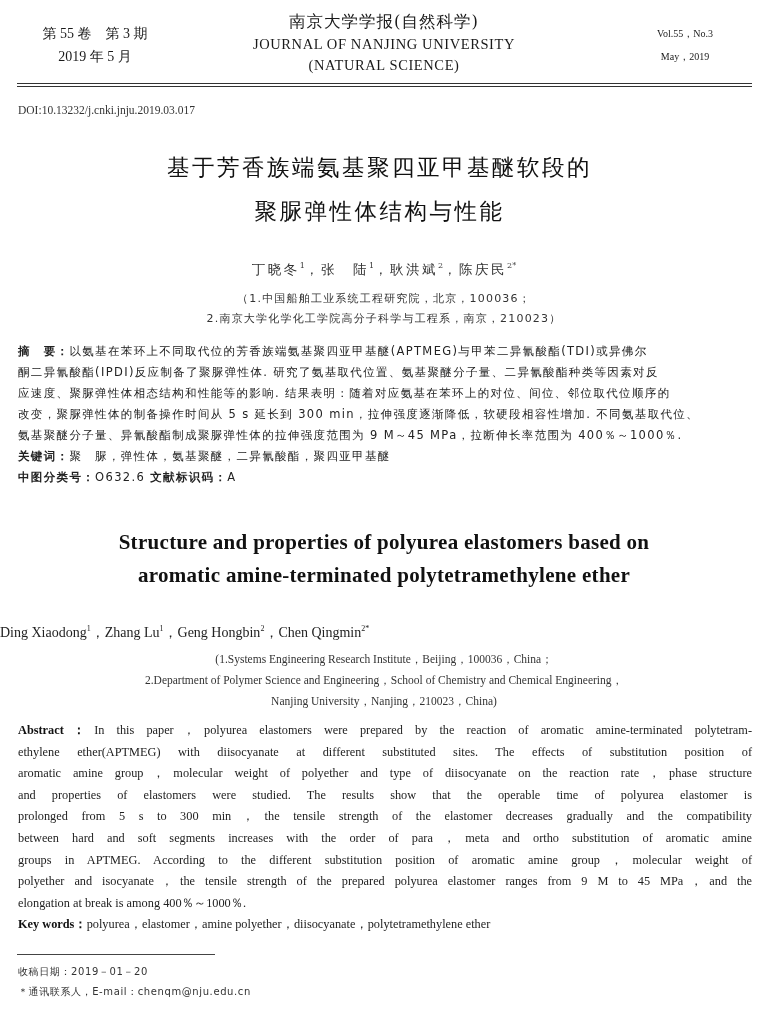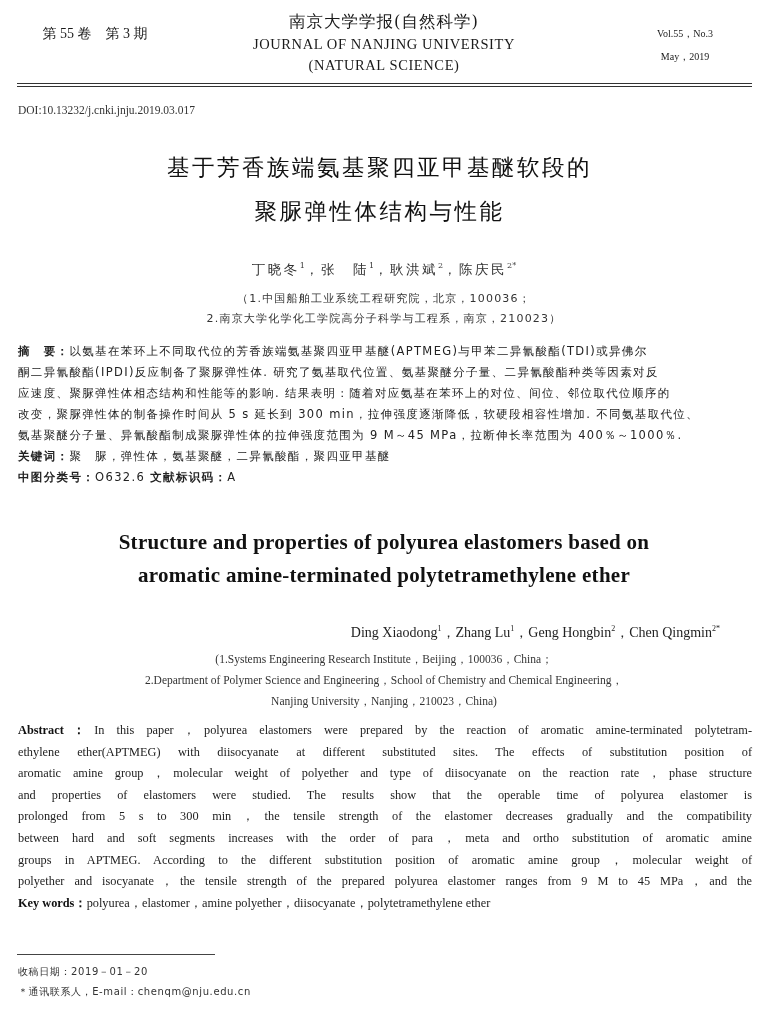--- a/index.html
+++ b/index.html
@@ -91,21 +91,21 @@
       left: 0; top: 526px; width: 768px;
       text-align: center;
       font-family: "Liberation Serif", serif;
       font-weight: bold;
       font-size: 21px; line-height: 33px; letter-spacing: 0.3px;
       color: #111;
       margin: 0;
     }
 
     .en-authors {
-      left: 16px; top: 624px; width: 704px; text-align: right;
+      left: 0; top: 624px; width: 704px; text-align: left;
       font-size: 14px; color: #222;
     }
     .en-authors sup { font-size: 8px; vertical-align: 6px; }
     .en-aff {
       left: 0; top: 649px; width: 768px; text-align: center;
       font-size: 11.5px; line-height: 21px; color: #333;
     }
 
     
     .en-abs {
@@ -127,20 +127,21 @@
       left: 18px; top: 962px;
       font-family: "DejaVu Sans", sans-serif;
       font-size: 10px; line-height: 20px; color: #333; letter-spacing: 0.6px;
     }
   </style>
 </head>
 <body>
 
 <div class="abs hdr-left">
   <div>第 55 卷　第 3 期</div>
+  <div>2019 年 5 月</div>
 </div>
 
 <div class="abs hdr-center">
   <div class="cn">南京大学学报(自然科学)</div>
   <div class="en">JOURNAL OF NANJING UNIVERSITY</div>
   <div class="en">(NATURAL SCIENCE)</div>
 </div>
 
 <div class="abs hdr-right">
   <div>Vol.55，No.3</div>
@@ -195,20 +196,21 @@
 
 <div class="abs en-abs">
   <span class="jline"><b>Abstract：</b><span>In this paper，polyurea elastomers were prepared by the reaction of aromatic amine-terminated polytetram-</span></span>
   <span class="jline">ethylene ether(APTMEG) with diisocyanate at different substituted sites. The effects of substitution position of</span>
   <span class="jline">aromatic amine group，molecular weight of polyether and type of diisocyanate on the reaction rate，phase structure</span>
   <span class="jline">and properties of elastomers were studied. The results show that the operable time of polyurea elastomer is</span>
   <span class="jline">prolonged from 5 s to 300 min，the tensile strength of the elastomer decreases gradually and the compatibility</span>
   <span class="jline">between hard and soft segments increases with the order of para，meta and ortho substitution of aromatic amine</span>
   <span class="jline">groups in APTMEG. According to the different substitution position of aromatic amine group，molecular weight of</span>
   <span class="jline">polyether and isocyanate，the tensile strength of the prepared polyurea elastomer ranges from 9 M to 45 MPa，and the</span>
+  <span class="jline last">elongation at break is among 400％～1000％.</span>
   <span class="jline last"><b>Key words：</b><span>polyurea，elastomer，amine polyether，diisocyanate，polytetramethylene ether</span></span>
 </div>
 
 <div class="abs foot-rule"></div>
 <div class="abs foot">
   <div>收稿日期：2019－01－20</div>
   <div>＊通讯联系人，E-mail：chenqm@nju.edu.cn</div>
 </div>
 
 </body></html>

